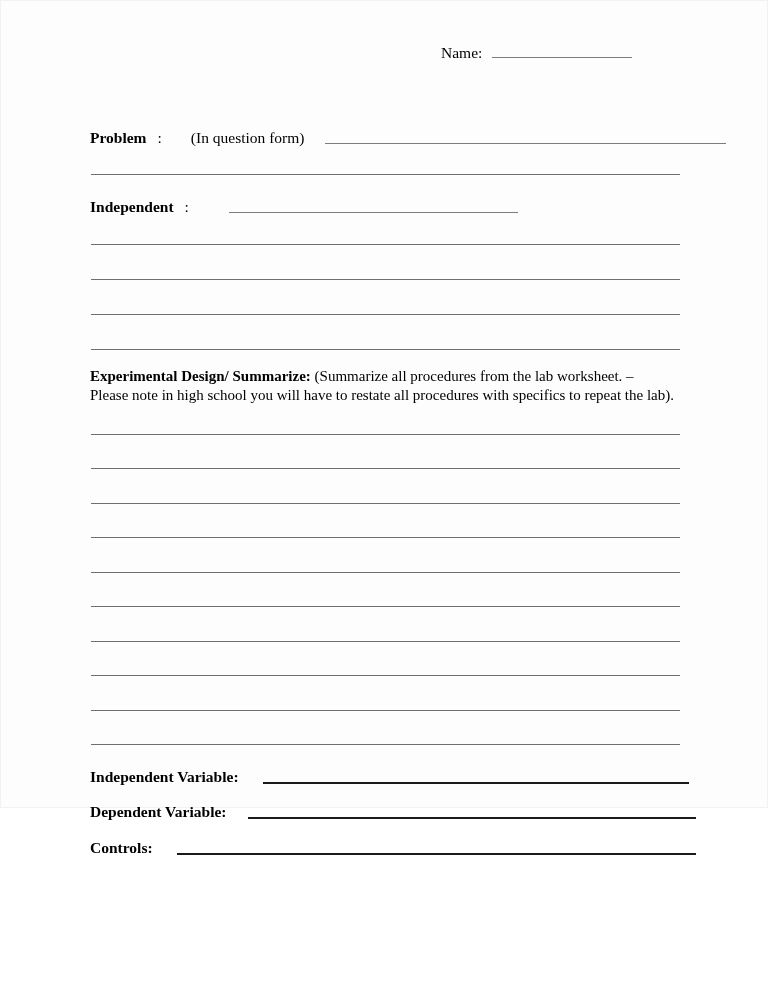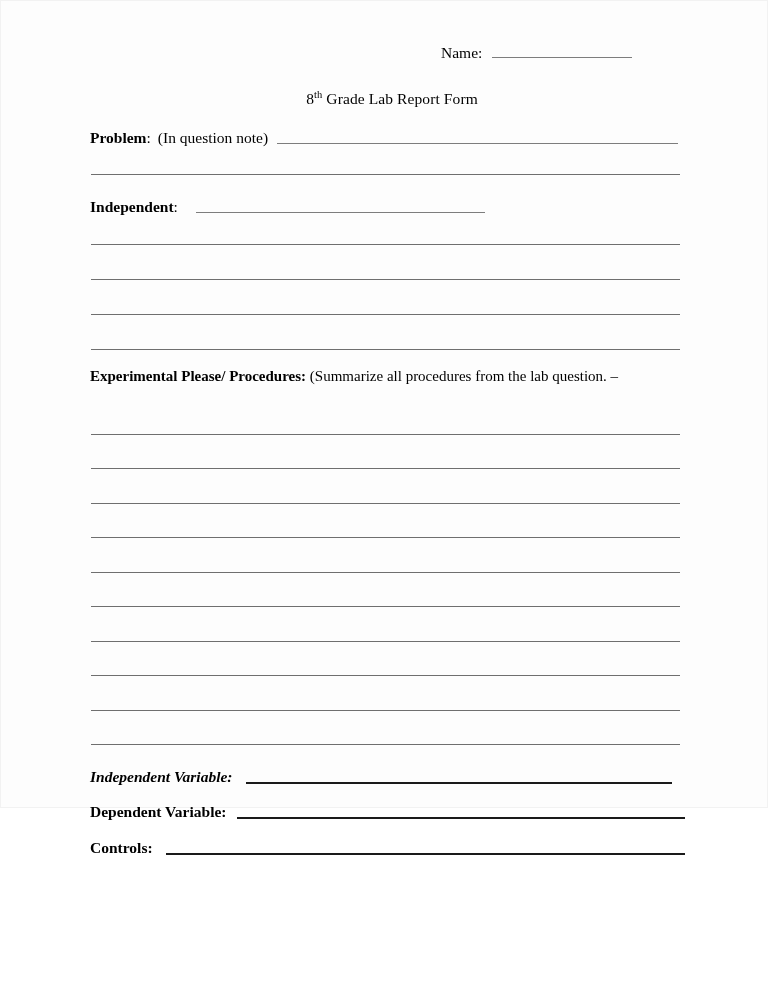--- a/index.html
+++ b/index.html
@@ -67,20 +67,21 @@
     display: inline-block;
     padding-left: 14px;
   }
 
   
   .row {
     position: absolute;
     display: flex;
     align-items: flex-start;
     white-space: nowrap;
+    gap: 11px;
   }
   .lbl-bold {
     font-weight: bold;
     font-size: 15.5px;
   }
   .lbl-reg {
     font-size: 15.5px;
   }
   .gap-sm { width: 7px; display: inline-block; }
 
@@ -120,62 +121,60 @@
 </head>
 <body>
 
 <div class="page">
 
   <div class="name-row">
     <span class="name-label">Name:</span>
     <span class="name-rule"></span>
   </div>
 
-  <div class="doc-title">
-    <span class="title-inner"><span>8</span><span class="ord">th</span><span> Grade Lab Report Form</span></span>
-  </div>
 
   <div class="row" style="left:89px; top:128px;">
     <span class="lbl-bold">Problem</span>
       <span class="lbl-reg">:</span>
     <span class="gap-sm"></span>
-    <span class="lbl-reg">(In question note)</span>
+    <span class="lbl-reg">(In question form)</span>
     <span class="inline-rule" style="width:401px; margin-left:9px;"></span>
   </div>
   <div class="blank-line" style="top:173px;"></div>
 
   <div class="row" style="left:89px; top:197px;">
     <span class="lbl-bold">Independent</span>
       <span class="lbl-reg">:</span>
     <span class="gap-sm"></span>
     <span class="inline-rule" style="width:289px; margin-left:11px;"></span>
   </div>
 
   <div class="blank-line" style="top:243px;"></div>
   <div class="blank-line" style="top:278px;"></div>
   <div class="blank-line" style="top:313px;"></div>
   <div class="blank-line" style="top:348px;"></div>
 
   <div class="proc-block">
-    <span class="b">Experimental Please/ Procedures:</span>
-    <span>(Summarize all procedures from the lab question. –</span><br>
+    <span class="b">Experimental Design/ Summarize:</span>
+    <span>(Summarize all procedures from the lab worksheet. –</span><br>
+    <span>Please note in high school you will have to restate all procedures with specifics to repeat the lab).</span>
   </div>
 
   <div class="blank-line" style="top:433px;"></div>
   <div class="blank-line" style="top:467px;"></div>
   <div class="blank-line" style="top:502px;"></div>
   <div class="blank-line" style="top:536px;"></div>
   <div class="blank-line" style="top:571px;"></div>
   <div class="blank-line" style="top:605px;"></div>
   <div class="blank-line" style="top:640px;"></div>
   <div class="blank-line" style="top:674px;"></div>
   <div class="blank-line" style="top:709px;"></div>
   <div class="blank-line" style="top:743px;"></div>
 
-  <div class="row" style="left:89px; top:767px;font-style:italic;">
+  <div class="row" style="left:89px; top:767px;">
     <span class="lbl-bold">Independent Variable:</span>
     <span class="inline-rule bold-rule" style="width:426px; margin-left:13px;"></span>
   </div>
 
   <div class="row" style="left:89px; top:802px;">
     <span class="lbl-bold">Dependent Variable:</span>
     <span class="inline-rule bold-rule" style="width:448px; margin-left:10px;"></span>
   </div>
 
   <div class="row" style="left:89px; top:838px;">

